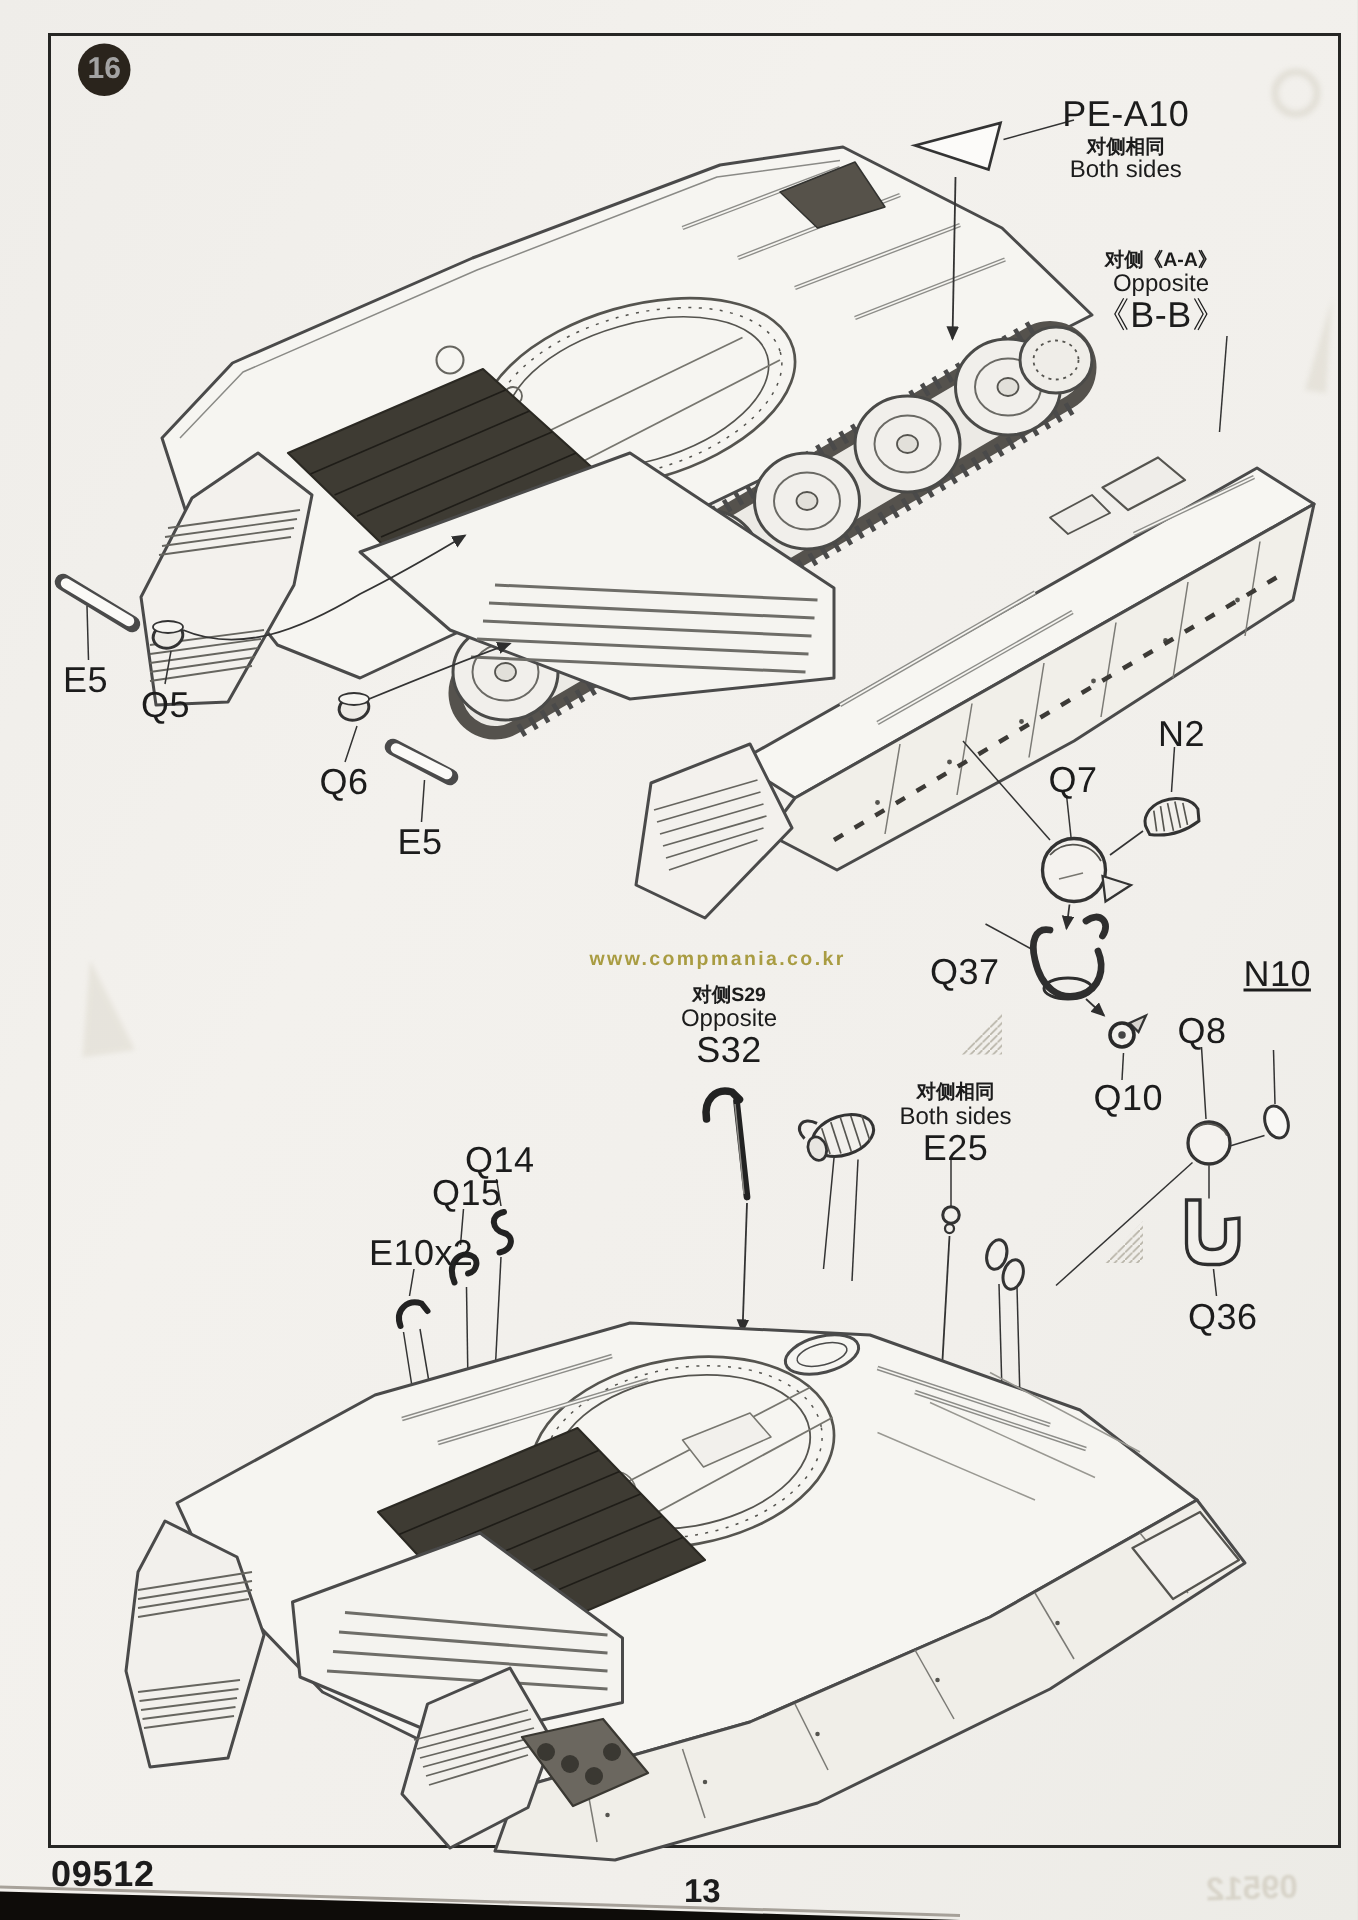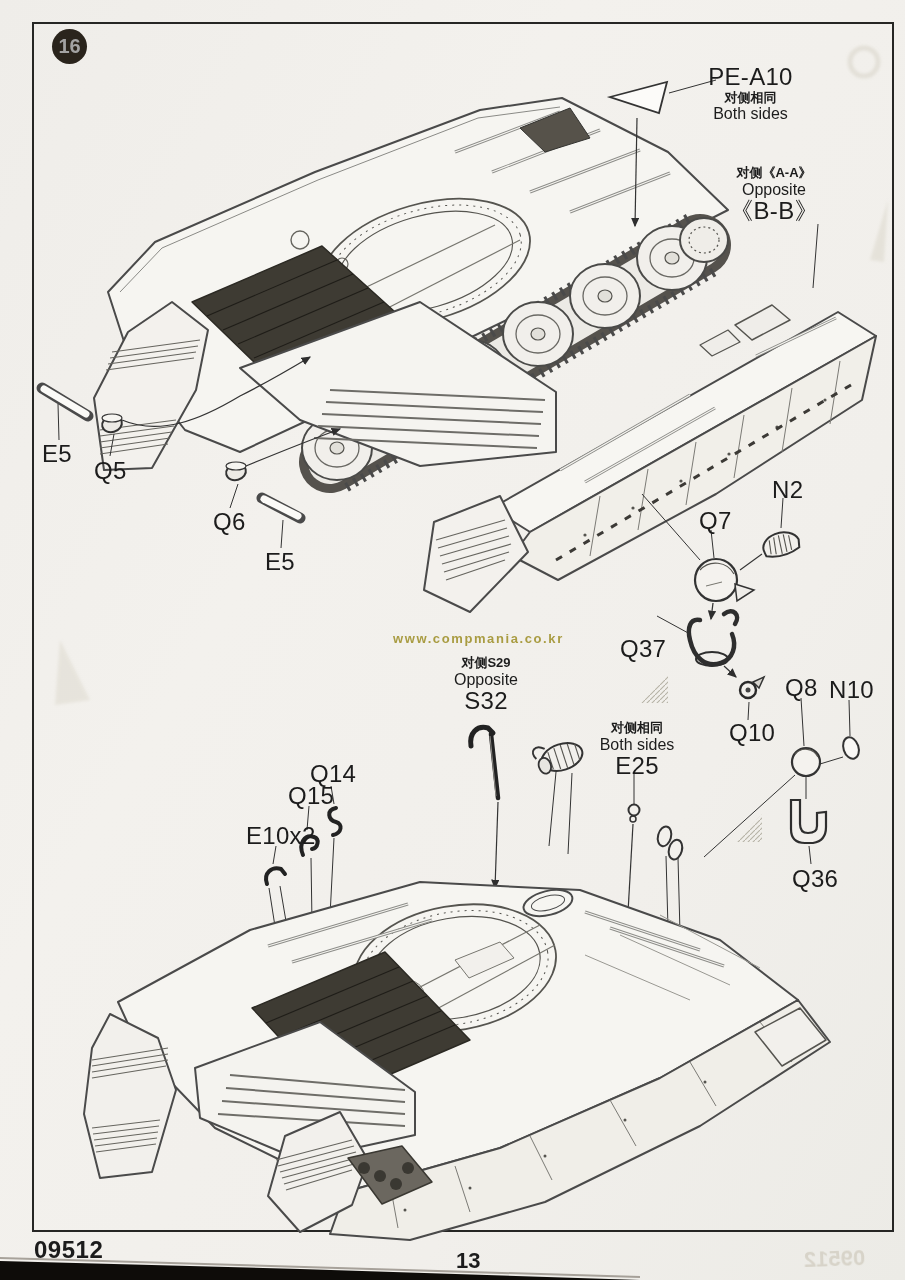--- a/index.html
+++ b/index.html
@@ -444,21 +444,21 @@
   <div class="lbl part" style="left:42px;top:441px;">E5</div>
   <div class="lbl part" style="left:94px;top:458px;">Q5</div>
   <div class="lbl part" style="left:213px;top:509px;">Q6</div>
   <div class="lbl part" style="left:265px;top:549px;">E5</div>
 
   <div class="lbl part" style="left:772px;top:477px;">N2</div>
   <div class="lbl part" style="left:699px;top:508px;">Q7</div>
   <div class="lbl part" style="left:620px;top:604px;margin-top:32px;">Q37</div>
   <div class="lbl part" style="left:729px;top:720px;">Q10</div>
   <div class="lbl part" style="left:785px;top:675px;">Q8</div>
-  <div class="lbl part" style="left:829px;top:677px;">N10</div>
+  <div class="lbl part" style="left:829px;top:637px;text-decoration:underline;">N10</div>
   <div class="lbl part" style="left:792px;top:866px;">Q36</div>
 
   <div class="lbl grp" style="left:436px;top:656px;width:100px;">
     <div class="cn">对侧S29</div>
     <div class="en">Opposite</div>
     <div class="part">S32</div>
   </div>
 
   <div class="lbl part" style="left:310px;top:761px;text-align:center;">Q14</div>
   <div class="lbl part" style="left:288px;top:783px;">Q15</div>

